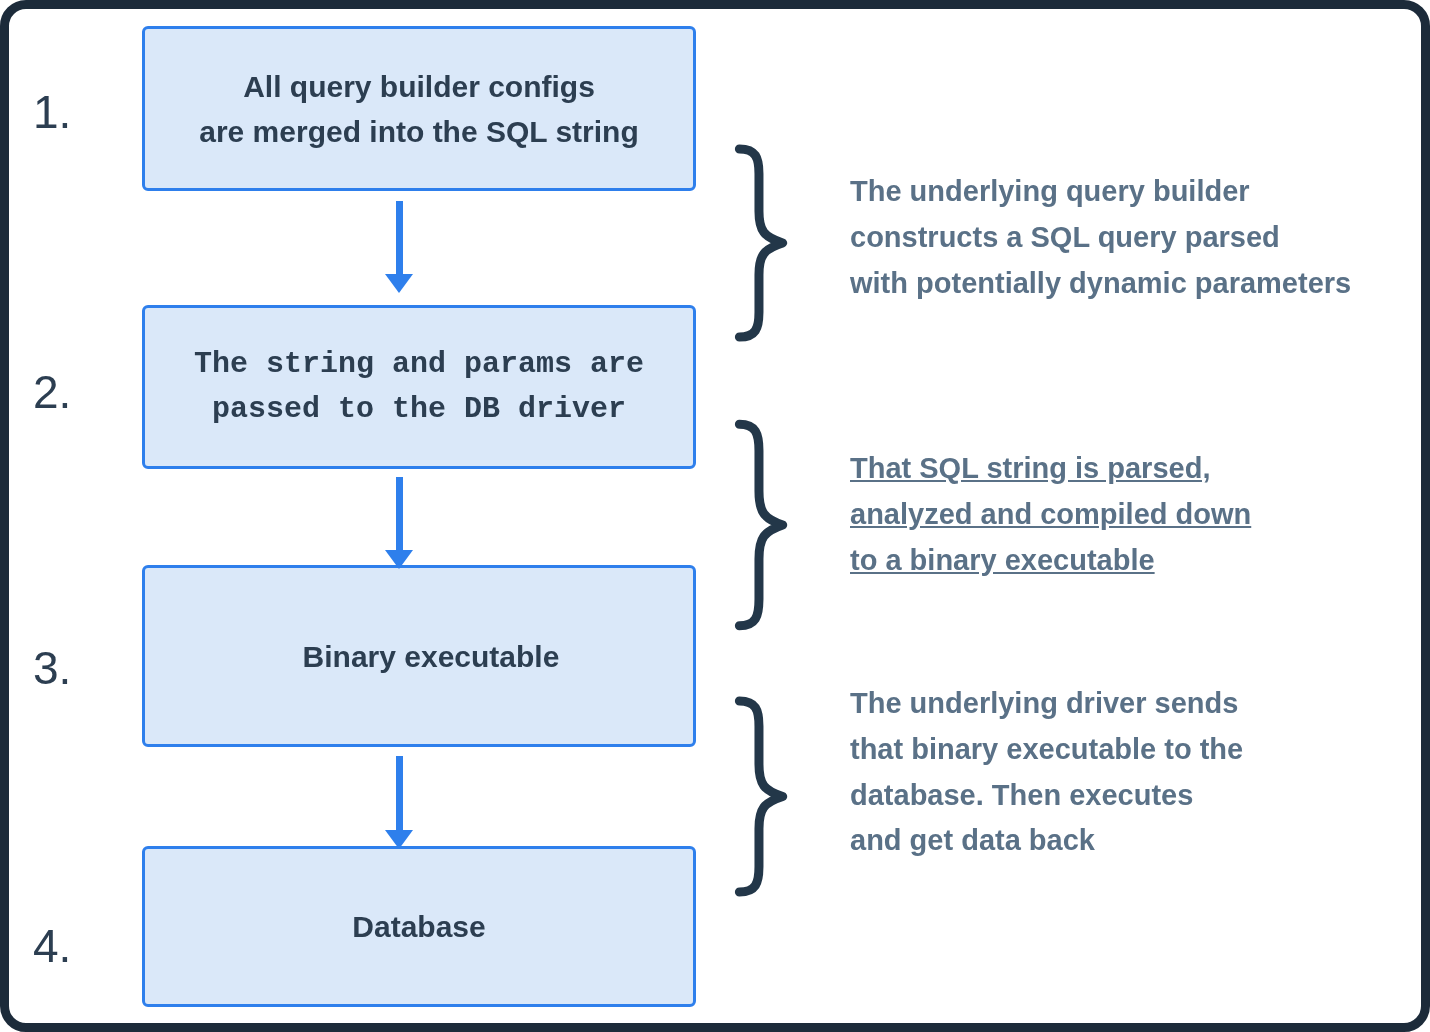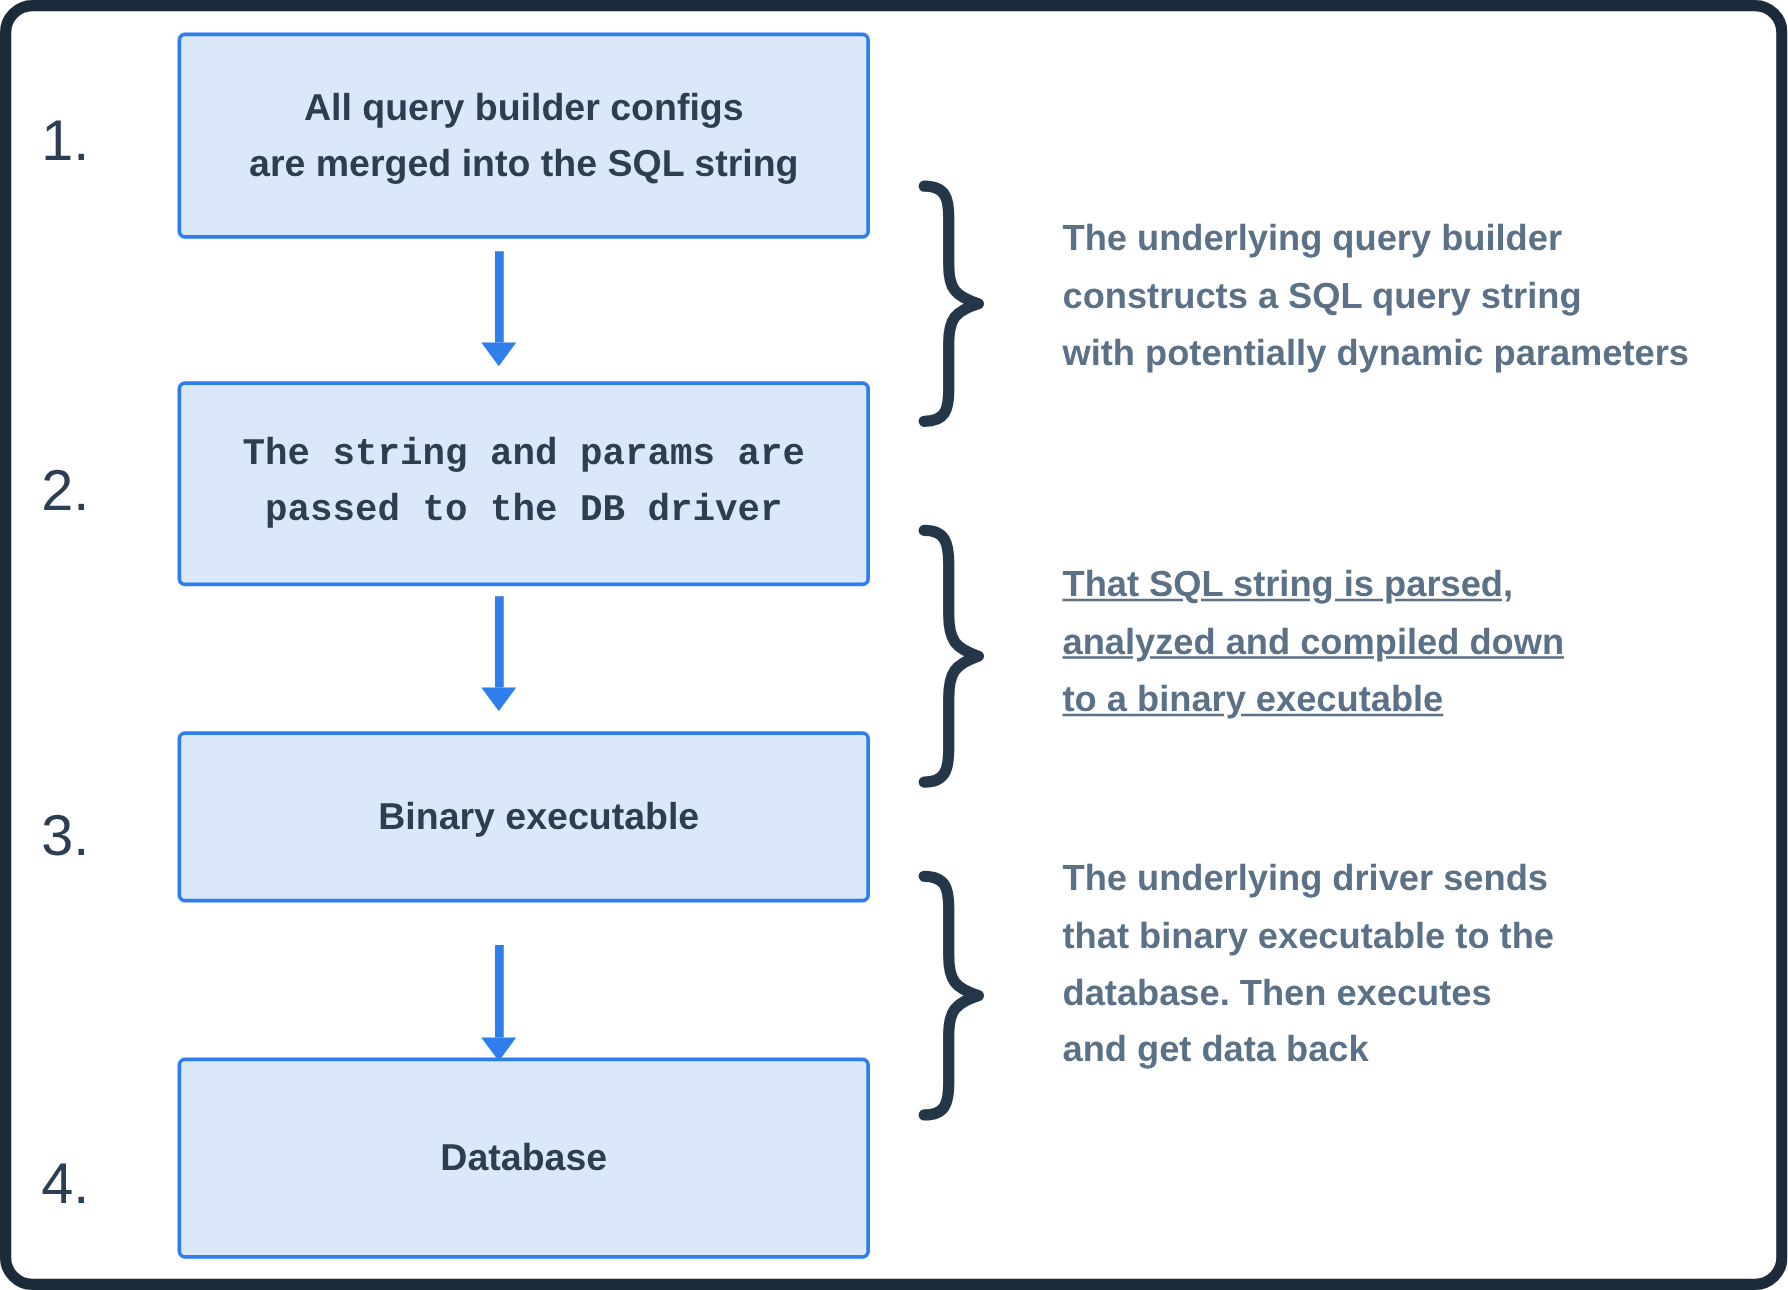--- a/index.html
+++ b/index.html
@@ -111,21 +111,21 @@
   <div class="step-number" style="top:910px;">4.</div>
 
   <div class="flow-box" style="top:17px;height:165px;">
     <span class="box-label">All query builder configs
 are merged into the SQL string</span>
   </div>
   <div class="flow-box" style="top:296px;height:164px;font-family:Liberation Mono, monospace;">
     <span class="box-label">The string and params are
 passed to the DB driver</span>
   </div>
-  <div class="flow-box" style="top:576px;height:137px;padding-left:24px;">
+  <div class="flow-box" style="top:556px;height:182px;padding-left:24px;">
     <span class="box-label">Binary executable</span>
   </div>
   <div class="flow-box" style="top:837px;height:161px;">
     <span class="box-label">Database</span>
   </div>
 
   <div class="arrow" style="top:192px;height:92px;">
     <div class="arrow-line"></div>
     <div class="arrow-head"></div>
   </div>
@@ -148,21 +148,21 @@
       <path d="M12,5 C28,5 31,14 31,30 L31,68 C31,88 36,94 54,100 C36,106 31,112 31,132 L31,170 C31,186 28,195 12,195"></path>
     </svg>
   </div>
   <div class="brace" style="top:687px;height:201px;">
     <svg viewBox="0 0 64 200" preserveAspectRatio="none" aria-hidden="true">
       <path d="M12,5 C28,5 31,14 31,30 L31,68 C31,88 36,94 54,100 C36,106 31,112 31,132 L31,170 C31,186 28,195 12,195"></path>
     </svg>
   </div>
 
   <div class="annotation" style="top:160px;">The underlying query builder
-constructs a SQL query string
+constructs a SQL query parsed
 with potentially dynamic parameters</div>
   <div class="annotation" style="top:437px;text-decoration:underline;">That SQL string is parsed,
 analyzed and compiled down
 to a binary executable</div>
   <div class="annotation" style="top:672px;">The underlying driver sends
 that binary executable to the
 database. Then executes
 and get data back</div>
 
 </div>

